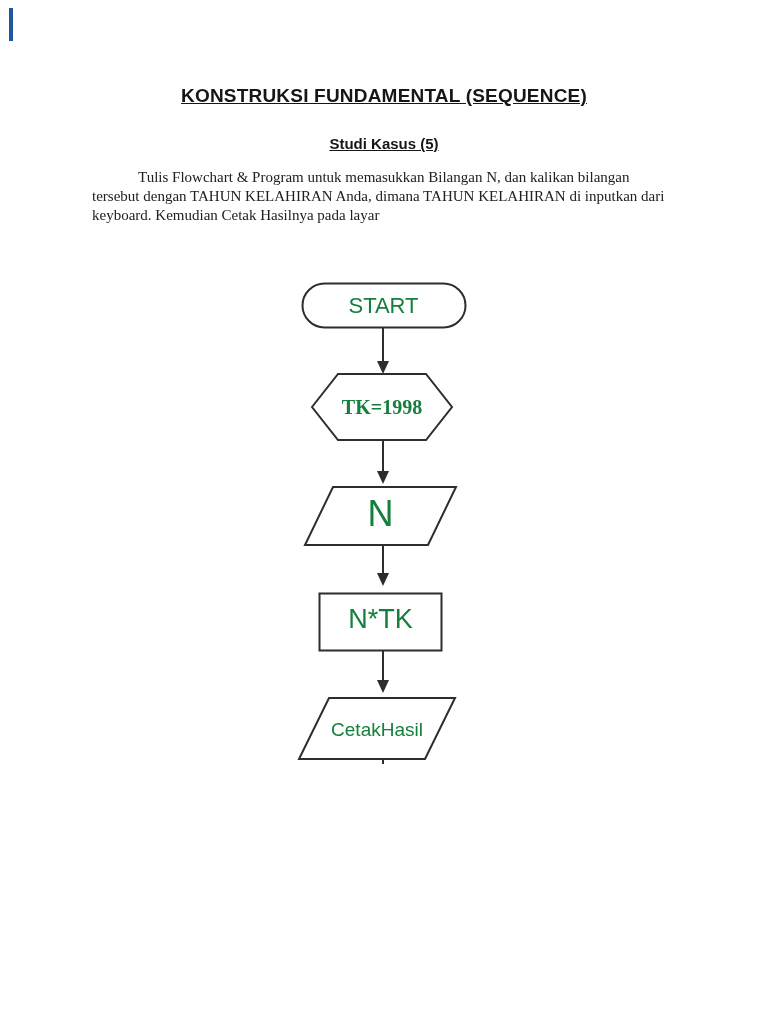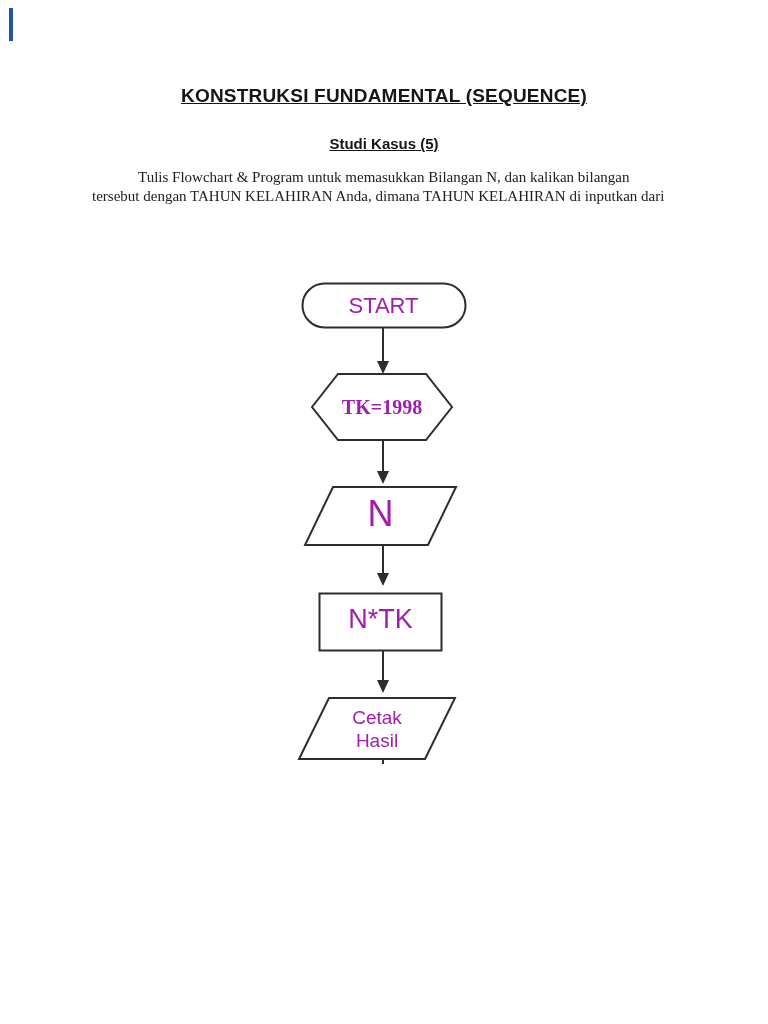--- a/index.html
+++ b/index.html
@@ -23,28 +23,28 @@
     font-size: 15px; line-height: 19px; color: #202020;
   }
   .paragraph .line { white-space: nowrap; font-family: Liberation Serif, serif; }
   .paragraph .line.first { text-indent: 46px; }
 
   svg.flow { position: absolute; left: 0; top: 0; width: 768px; height: 1024px; }
   svg.flow * { vector-effect: non-scaling-stroke; }
 
   .node-label {
     position: absolute; display: flex; align-items: center; justify-content: center;
-    color: #a21caf; text-align: right;
+    color: #15803d; text-align: right;
   }
   .lbl-start   { left: 302px; top: 283px; width: 163px; height: 45px; font-size: 22px; }
   .lbl-prep    { left: 312px; top: 374px; width: 140px; height: 66px; font-size: 20px; font-weight: 600; font-family: Liberation Serif, serif; }
   .lbl-input   { left: 305px; top: 485px; width: 151px; height: 58px; font-size: 36px; }
   .lbl-process { left: 319px; top: 591px; width: 123px; height: 57px; font-size: 27px; }
   .lbl-output  { left: 299px; top: 700px; width: 156px; height: 58px; font-size: 19px;
-                 flex-direction: column; line-height: 23px; }
+                 line-height: 23px; }
   .lbl-end     { left: 301px; top: 807px; width: 163px; height: 45px; font-size: 22px; text-decoration: underline; }
 
   .caret-mark {
     position: absolute; left: 9px; top: 8px; width: 4px; height: 33px;
     background: var(--accent, #2257a0);
   }
   .page-separator-bar {
     position: absolute; left: 0; top: 998px; width: 768px; height: 20px;
     background: var(--accent, #2257a0);
   }
@@ -55,20 +55,21 @@
 <div class="page">
 
   <div class="caret-mark"></div>
 
   <div class="doc-title">KONSTRUKSI FUNDAMENTAL (SEQUENCE)</div>
   <div class="doc-subtitle">Studi Kasus (5)</div>
 
   <div class="paragraph">
     <div class="line first">Tulis Flowchart &amp; Program untuk memasukkan Bilangan N, dan kalikan bilangan</div>
     <div class="line">tersebut dengan TAHUN KELAHIRAN Anda, dimana TAHUN KELAHIRAN di inputkan dari</div>
+    <div class="line">keyboard. Kemudian Cetak Hasilnya pada layar</div>
   </div>
 
   <svg class="flow" viewBox="0 0 768 1024" fill="none" stroke="#2d2d2d" stroke-width="2">
 
     <rect x="302.5" y="283.5" width="163" height="44" rx="22" ry="22" fill="#ffffff"></rect>
 
     <g>
       <line x1="383" y1="328" x2="383" y2="363"></line>
       <polygon points="377,361 389,361 383,374" fill="#2d2d2d" stroke="none"></polygon>
     </g>

